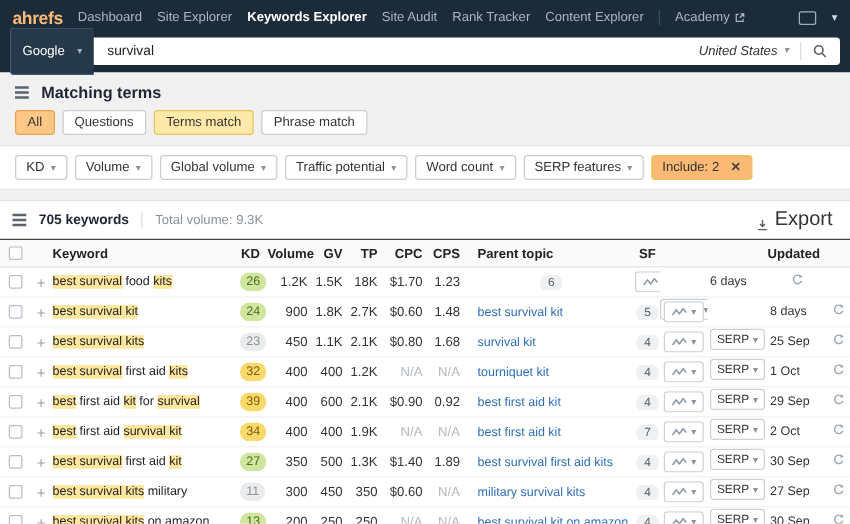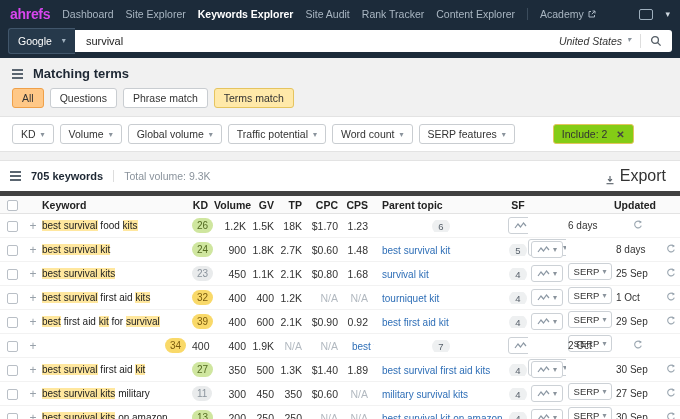--- a/index.html
+++ b/index.html
@@ -2,61 +2,61 @@
 <html><head>
 <meta charset="utf-8">
 <style>
   * { box-sizing: border-box; }
   body {
     margin:0; width:680px; height:419px; overflow:hidden;
     font-family:"Liberation Sans", sans-serif; font-size:11px; color:#333; background:#fff;
   }
   
   .topnav { height:28px; background:#1c2b3a; display:flex; align-items:center; gap:12px; padding:0 10px; }
-  .logo { color:#d946ef; font-size:14px; font-weight:bold; letter-spacing:-0.3px; }
+  .logo { color:#fdba74; font-size:14px; font-weight:bold; letter-spacing:-0.3px; }
   .nav-item { color:#a9b6c2; font-size:10.5px; white-space:nowrap; cursor:pointer; }
   .nav-item.active { color:#fff; font-weight:bold; }
   .nav-divider { width:1px; height:12px; background:#3b4c5c; }
   .academy { color:#a9b6c2; font-size:10.5px; display:flex; align-items:center; gap:4px; cursor:pointer; }
   .nav-right { margin-left:auto; display:flex; align-items:center; gap:12px; }
   .monitor { width:14px; height:11px; border:1px solid #9fb0be; border-radius:2px; }
   .nav-caret { color:#cfd8e0; font-size:9px; }
   
   .searchbar { height:30px; background:#1c2b3a; display:flex; align-items:center; padding:0 8px 5px 8px; }
-  .engine { height:26px; background:#26394b; border:1px solid #41566b; border-right:none; border-radius:3px 0 0 3px; color:#fff; display:flex; align-items:center; gap:10px; padding:0 9px; font-size:10.5px; cursor:pointer; }
+  .engine { height:38px; background:#26394b; border:1px solid #41566b; border-right:none; border-radius:3px 0 0 3px; color:#fff; display:flex; align-items:center; gap:10px; padding:0 9px; font-size:10.5px; cursor:pointer; }
   .engine .caret { color:#9fb0be; }
   .searchwrap { flex:1; height:22px; background:#fff; border-radius:0 3px 3px 0; display:flex; align-items:center; padding:0 6px 0 9px; }
   .query { flex:1; border:0; outline:0; font-size:11px; font-family:inherit; color:#222; background:transparent; }
   .country { display:flex; align-items:flex-start; gap:5px; font-size:10.5px; color:#333; padding:0 9px; cursor:pointer;font-style:italic; }
   .search-divider { width:1px; height:14px; background:#ddd; }
   .mag-btn { padding:0 4px 0 9px; display:flex; align-items:center; cursor:pointer; }
   .caret { color:#8a939c; font-size:8px; }
   
   .content { background:#f1f1f1; height:361px; }
   .section-header { display:flex; align-items:center; gap:10px; padding:8px 12px 4px; }
   .burger { display:flex; flex-direction:column; gap:2px; cursor:pointer; }
   .burger i { display:block; width:11px; height:2px; background:#5a6570; }
   .section-title { font-size:13px; font-weight:bold; color:#1d2733; }
   .pills-row { display:flex; gap:6px; padding:3px 12px 8px; }
   .pill { background:#fff; border:1px solid #c9cdd1; border-radius:3px; padding:3px 9px; font-size:10.5px; color:#333; cursor:pointer; }
   .pill.orange { background:#ffc887; border-color:#efa049; }
   .pill.yellow { background:#ffe9a9; border-color:#e5c45f; }
   .filter-bar { background:#fff; border-top:1px solid #e3e3e3; border-bottom:1px solid #e3e3e3; display:flex; align-items:center; gap:6px; padding:7px 12px; }
   .fdrop { background:#fff; border:1px solid #c9cdd1; border-radius:3px; padding:3px 8px; font-size:10.5px; display:flex; align-items:center; gap:5px; color:#333; cursor:pointer; }
-  .fdrop.include { background:#84cc16; border-color:#e5c45f;margin-left:32px; }
+  .fdrop.include { background:#fdba74; border-color:#e5c45f; }
   .inc-x { margin-left:4px; color:#444; font-weight:bold; font-size:10px; }
   
   .table-card { background:#fff; margin-top:8px; border-top:1px solid #e3e3e3; }
   .toolbar { display:flex; align-items:center; gap:10px; padding:6px 10px; }
   .kwcount { font-weight:bold; font-size:11px; color:#1d2733; }
   .tdiv { width:1px; height:12px; background:#ddd; }
   .totalvol { color:#8a939c; font-size:10.5px; }
   .export-btn { margin-left:auto; display:flex; align-items:flex-end; gap:5px; font-size:16px; color:#333; padding-right:4px; cursor:pointer; }
   .grid { display:grid; grid-template-columns:24px 18px 150px 22px 38px 28px 28px 36px 30px 134px 20px 38px 48px 48px 18px; align-items:center; }
-  .thead { height:23px; background:#fafafa; border-top:5px solid #404040; border-bottom:1px solid #e3e3e3; font-weight:bold; font-size:10.5px; color:#222; }
+  .thead { height:23px; background:#fafafa; border-top:1px solid #404040; border-bottom:1px solid #e3e3e3; font-weight:bold; font-size:10.5px; color:#222; }
   .cell { overflow:hidden; white-space:nowrap; }
   .c-center { text-align:center; }
   .num { text-align:right; padding-right:6px; }
   .h-left { padding-left:8px; }
   .trow { height:24px; border-bottom:1px solid #f2f2f2; font-size:10.5px; }
   .cb { display:inline-block; width:11px; height:11px; border:1px solid #b9bfc6; border-radius:2px; background:#fff; vertical-align:middle; cursor:pointer; }
   .plus { color:#98a1aa; font-size:12px; cursor:pointer; }
   .kw-cell { color:#222; font-size:10px; }
   .hl { background:#ffe79e; padding:1px 0; border-radius:1px; }
   .kd-badge { display:inline-block; min-width:12px; font-size:10px; border-radius:8px; padding:2px 5px; }
@@ -124,22 +124,22 @@
         <i></i>
         <i></i>
         <i></i>
       </span>
     <span class="section-title">Matching terms</span>
   </div>
 
   <div class="pills-row">
     <span class="pill orange">All</span>
     <span class="pill">Questions</span>
+    <span class="pill yellow">Terms match</span>
     <span class="pill">Phrase match</span>
-    <span class="pill yellow">Terms match</span>
   </div>
 
   <div class="filter-bar">
     <span class="fdrop">
         <span>KD</span>
         <span class="caret">▾</span>
       </span>
     <span class="fdrop">
         <span>Volume</span>
         <span class="caret">▾</span>
@@ -340,20 +340,21 @@
             </span></div>
           <div class="cell updated">29 Sep</div>
           <div class="cell c-center"><span><svg width="10" height="10" viewBox="0 0 10 10">
                 <path d="M8.3 5.6A3.4 3.4 0 1 1 7.6 2.2" fill="none" stroke="#9aa6b0" stroke-width="1.1"></path>
                 <path d="M6.4 0.4 L9 2.1 L6.6 3.6 Z" fill="#9aa6b0"></path>
               </svg></span></div>
         </div>
         <div class="grid trow">
           <div class="cell c-center"><span class="cb"></span></div>
           <div class="cell c-center plus">+</div>
+          <div class="cell kw-cell"><span class="hl">best</span><span> first aid </span><span class="hl">survival kit</span></div>
           <div class="cell num"><span class="kd-badge kd-yellow">34</span></div>
           <div class="cell num">400</div>
           <div class="cell num">400</div>
           <div class="cell num">1.9K</div>
           <div class="cell num na">N/A</div>
           <div class="cell num na">N/A</div>
           <div class="cell pt-cell"><a class="parent-link">best first aid kit</a></div>
           <div class="cell c-center"><span class="sf-badge">7</span></div>
           <div class="cell c-center"><span class="mini-btn">
               <svg width="13" height="9" viewBox="0 0 13 9">

